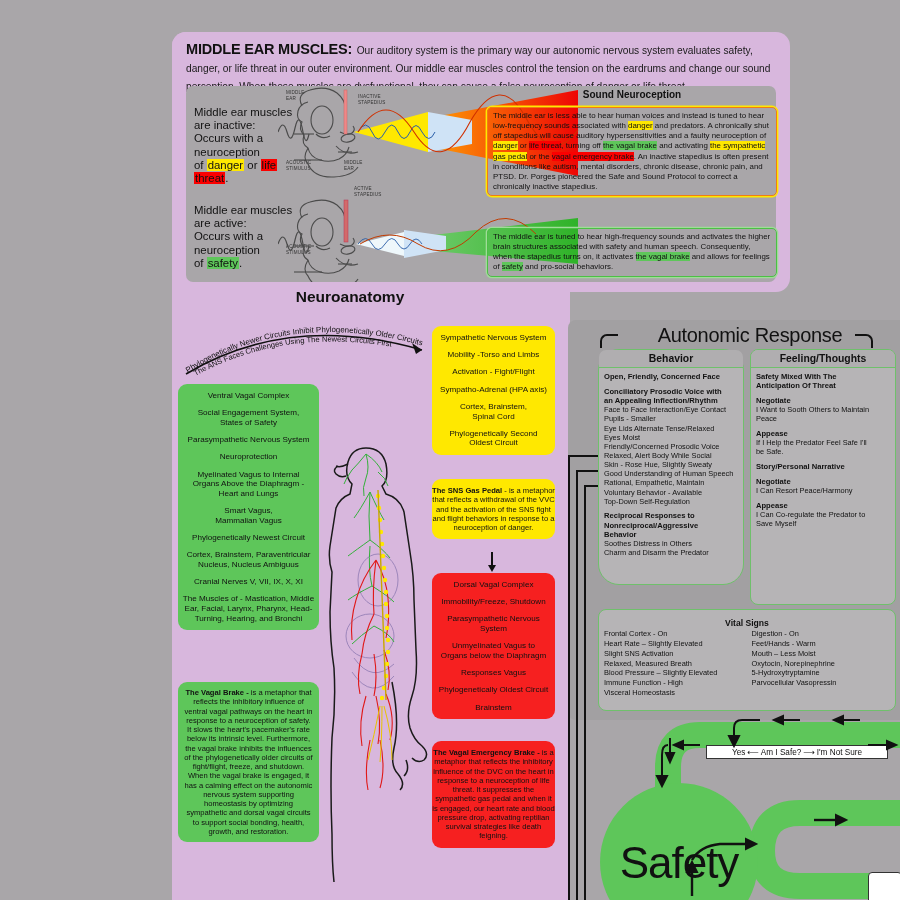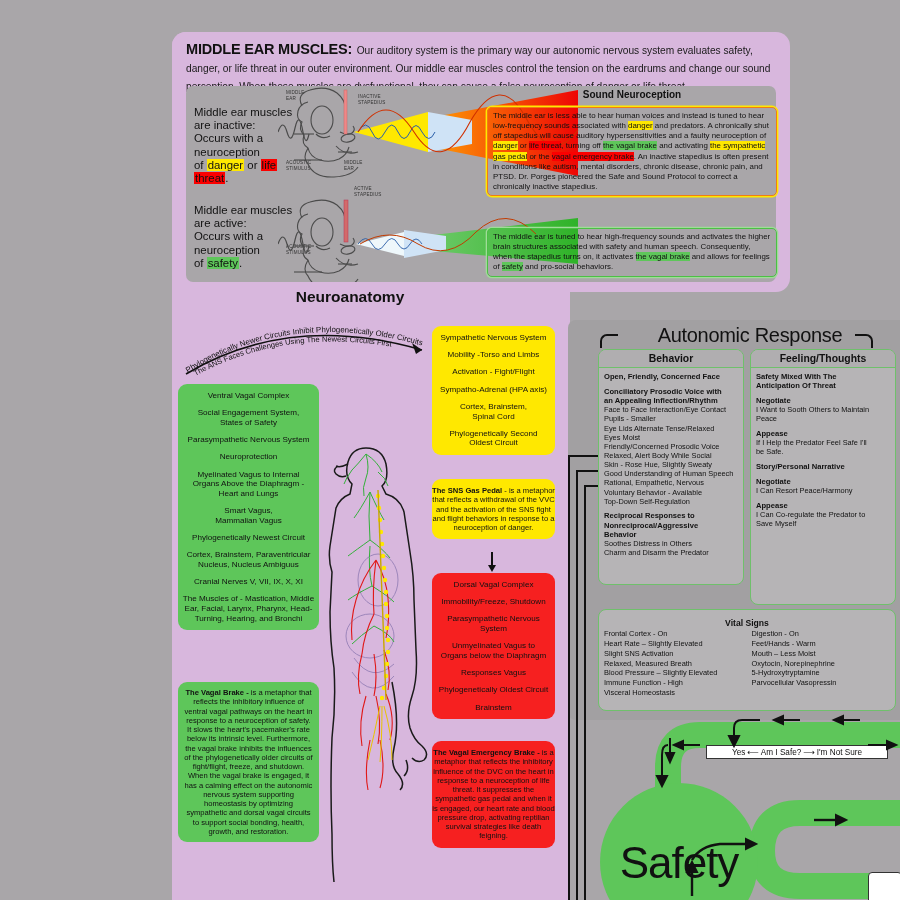--- a/index.html
+++ b/index.html
@@ -121,21 +121,21 @@
   .ar-col-head {
     text-align: center; font-size: 10.4px; font-weight: bold; color: #111;
     padding: 3px 0 3px 0; border-bottom: 1.3px solid #6fc06b; background: #b0aeb0;
     border-radius: 7px 7px 0 0;
   }
   .ar-col-body { padding: 4px 4px 4px 5px; }
   .ar-col-body .h { font-weight: bold; font-size: 7.6px; line-height: 1.22; color:#111; }
   .ar-col-body .t { font-size: 7.4px; line-height: 1.235; color:#111; }
   .ar-col-body .sp { height: 5.5px; }
 
-  .ar-behavior { left: 598px; top: 349px; width: 146px; height: 236px; }
+  .ar-behavior { left: 598px; top: 349px; width: 146px; height: 236px; border-radius: 21px; }
   .ar-feeling  { left: 750px; top: 349px; width: 146px; height: 256px; }
 
   .vital-box {
     position: absolute; left: 598px; top: 609px; width: 298px; height: 102px;
     background: #b6b4b6; border: 1.4px solid #6fc06b; border-radius: 8px;
   }
   .vital-title { text-align:center; font-weight: bold; font-size: 8.6px; color: #111; padding-top:8px;}
   .vital-cols { display:flex; padding: 1px 6px 0 5px; }
   .vital-cols > div { flex: 1; }
   .vital-cols .t { font-size: 7.4px; line-height: 1.33; color:#111; }
@@ -404,21 +404,21 @@
         <div class="h">Conciliatory Prosodic Voice with</div>
         <div class="h">an Appealing Inflection/Rhythm</div>
         <div class="t">Face to Face Interaction/Eye Contact</div>
         <div class="t">Pupils - Smaller</div>
         <div class="t">Eye Lids Alternate Tense/Relaxed</div>
         <div class="t">Eyes Moist</div>
         <div class="t">Friendly/Concerned Prosodic Voice</div>
         <div class="t">Relaxed, Alert Body While Social</div>
         <div class="t">Skin - Rose Hue, Slightly Sweaty</div>
         <div class="t">Good Understanding of Human Speech</div>
-        <div class="t">Rational, Empathetic, Nervous</div>
+        <div class="t">Rational, Empathetic, Maintain</div>
         <div class="t">Voluntary Behavior - Available</div>
         <div class="t">Top-Down Self-Regulation</div>
         <div class="sp"></div>
         <div class="h">Reciprocal Responses to</div>
         <div class="h">Nonreciprocal/Aggressive</div>
         <div class="h">Behavior</div>
         <div class="t">Soothes Distress in Others</div>
         <div class="t">Charm and Disarm the Predator</div>
       </div>
   </div>

